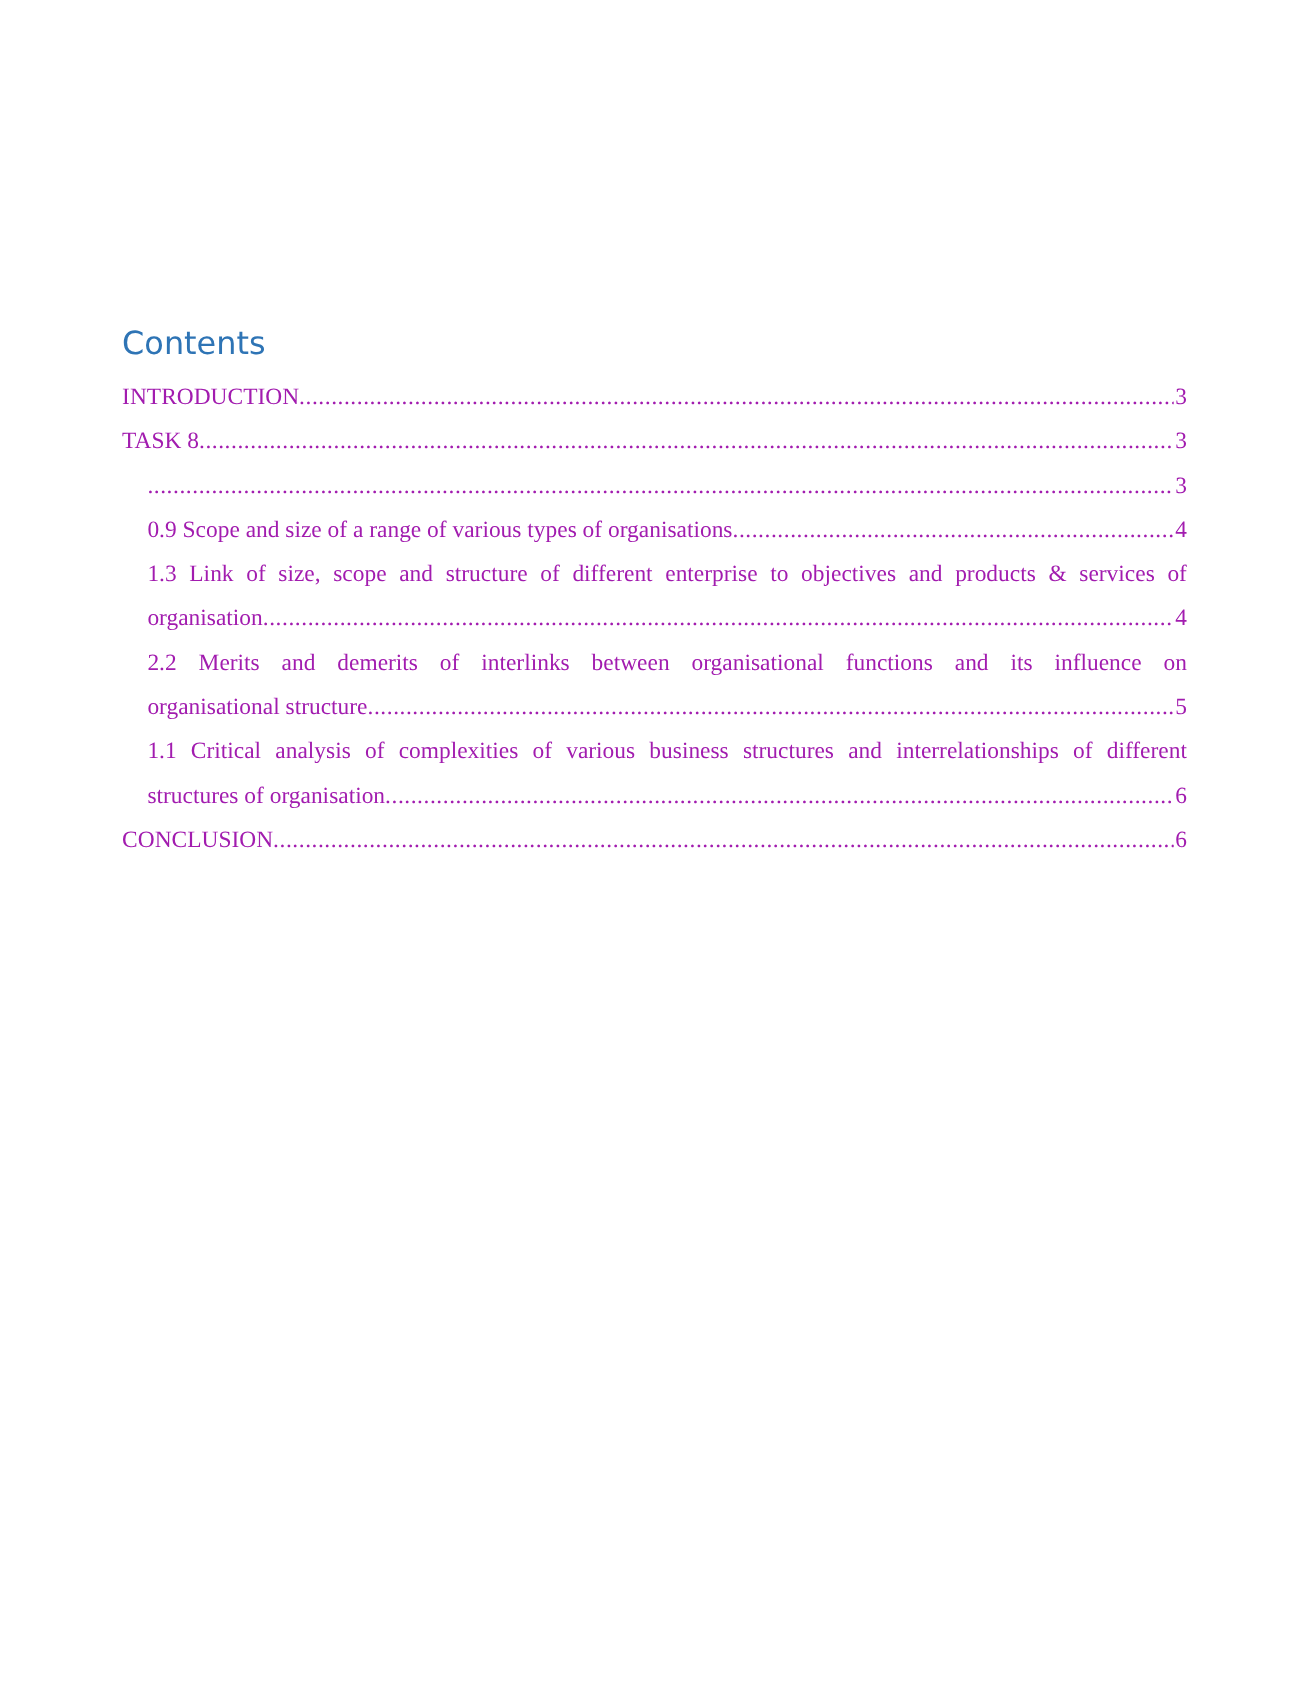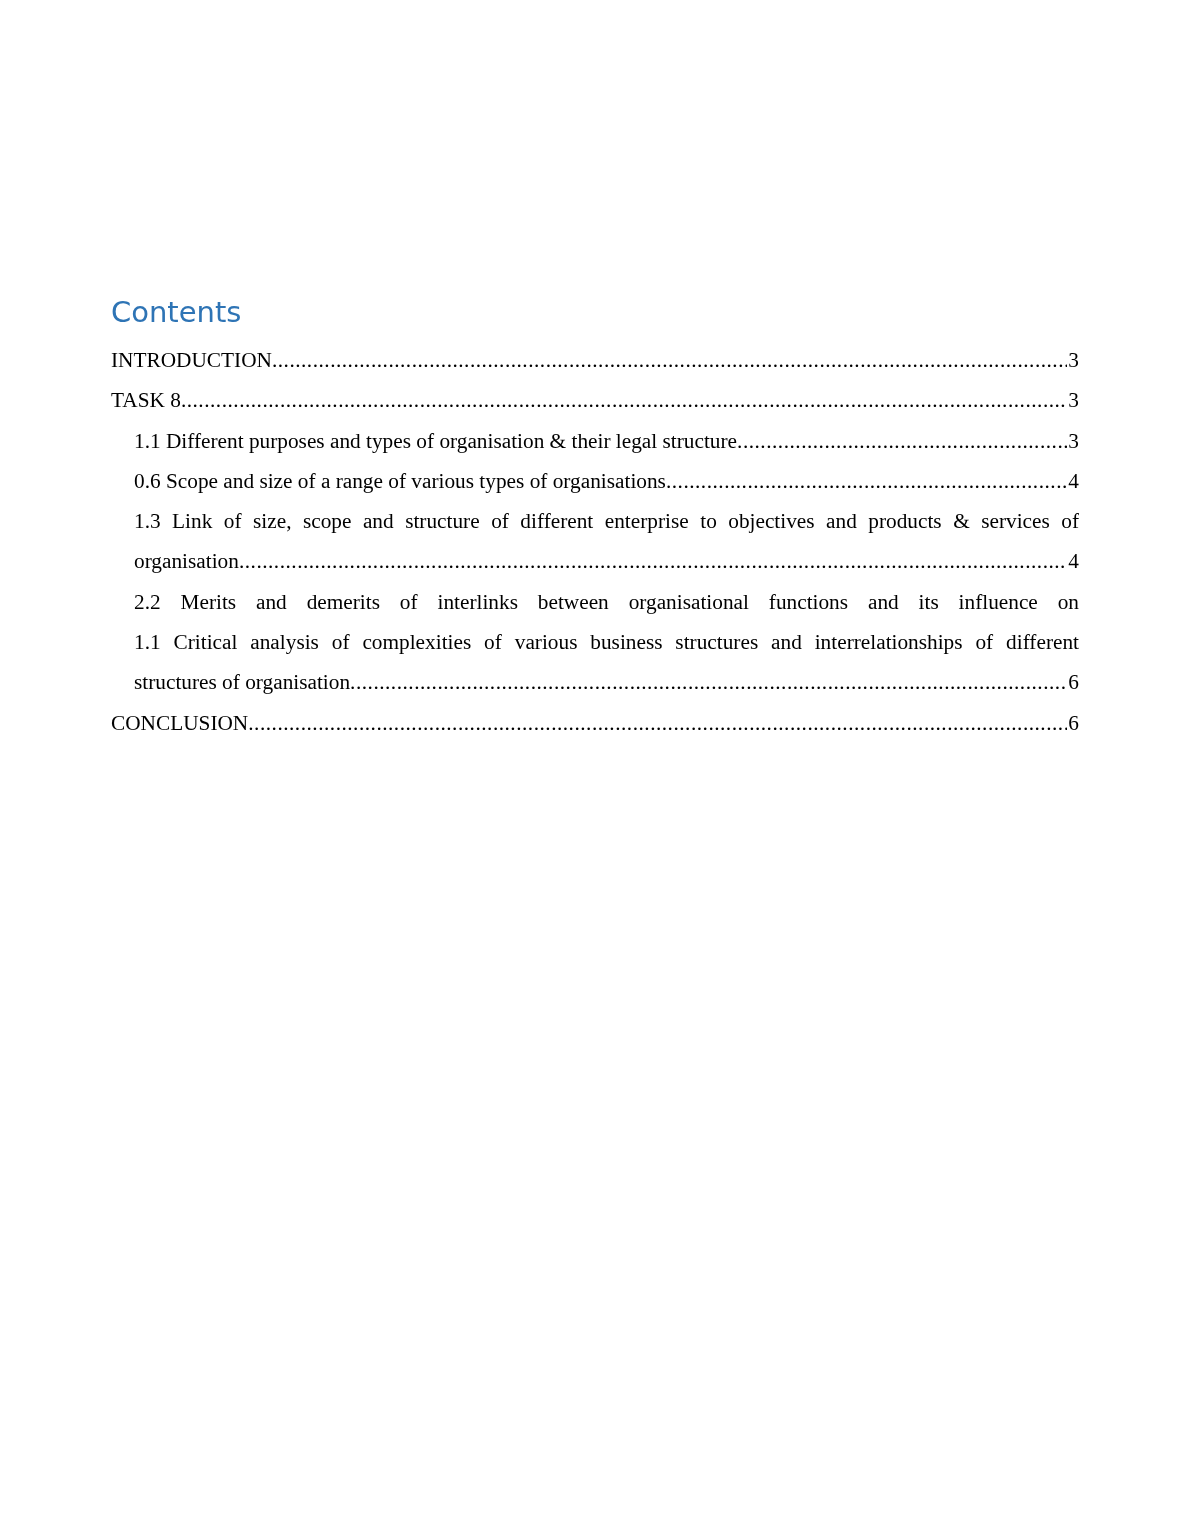--- a/index.html
+++ b/index.html
@@ -35,21 +35,21 @@
       margin: 0;
       height: 50px;
       line-height: 44px;
     }
     .toc-list {
       margin: 0;
       padding: 0;
       list-style: none;
       font-family: "Liberation Serif", serif;
       font-size: 21.3px;
-      color: #000000;
+      color: #a21caf;
     }
     .toc-entry {
       display: block;
       text-decoration: none;
       color: inherit;
       cursor: pointer;
     }
     .toc-entry.level-2 {
       padding-left: 23px;
     }
@@ -108,45 +108,49 @@
       <a class="toc-entry level-1">
         <div class="toc-line">
           <span class="toc-label">TASK 8</span>
           <span class="toc-leader"></span>
           <span class="toc-page">3</span>
         </div>
       </a>
 
       <a class="toc-entry level-2">
         <div class="toc-line">
-          <span class="toc-label">1.1 Different purposes and types of organisation &amp; their legal structure</span>
           <span class="toc-leader"></span>
           <span class="toc-page">3</span>
         </div>
       </a>
 
       <a class="toc-entry level-2">
         <div class="toc-line">
-          <span class="toc-label">0.6 Scope and size of a range of various types of organisations</span>
+          <span class="toc-label">0.9 Scope and size of a range of various types of organisations</span>
           <span class="toc-leader"></span>
           <span class="toc-page">4</span>
         </div>
       </a>
 
       <a class="toc-entry level-2">
         <div class="toc-wrap-line">1.3 Link of size, scope and structure of different enterprise to objectives and products &amp; services of</div>
         <div class="toc-line">
           <span class="toc-label">organisation</span>
           <span class="toc-leader"></span>
           <span class="toc-page">4</span>
         </div>
       </a>
 
       <a class="toc-entry level-2">
         <div class="toc-wrap-line">2.2 Merits and demerits of interlinks between organisational functions and its influence on</div>
+        <div class="toc-line">
+          <span class="toc-label">organisational structure</span>
+          <span class="toc-leader"></span>
+          <span class="toc-page">5</span>
+        </div>
       </a>
 
       <a class="toc-entry level-2">
         <div class="toc-wrap-line">1.1 Critical analysis of complexities of various business structures and interrelationships of different</div>
         <div class="toc-line">
           <span class="toc-label">structures of organisation</span>
           <span class="toc-leader"></span>
           <span class="toc-page">6</span>
         </div>
       </a>

